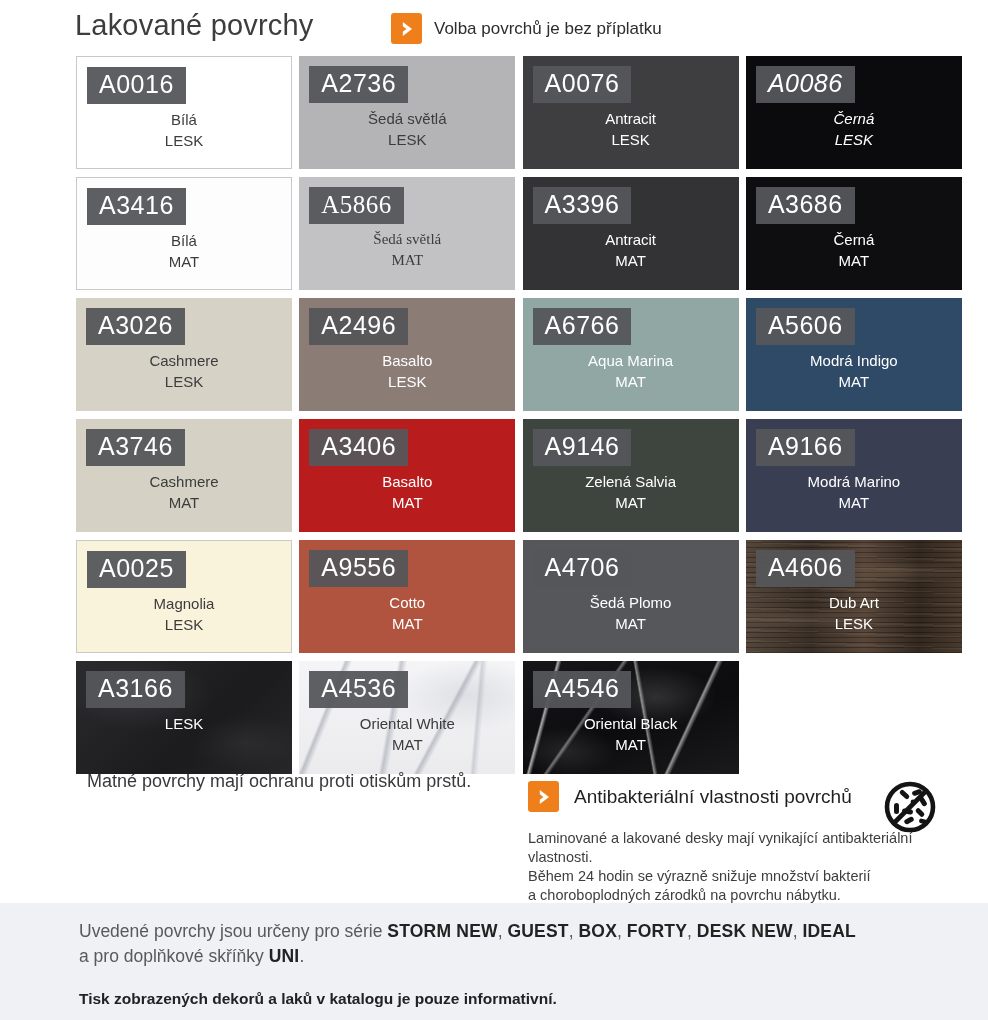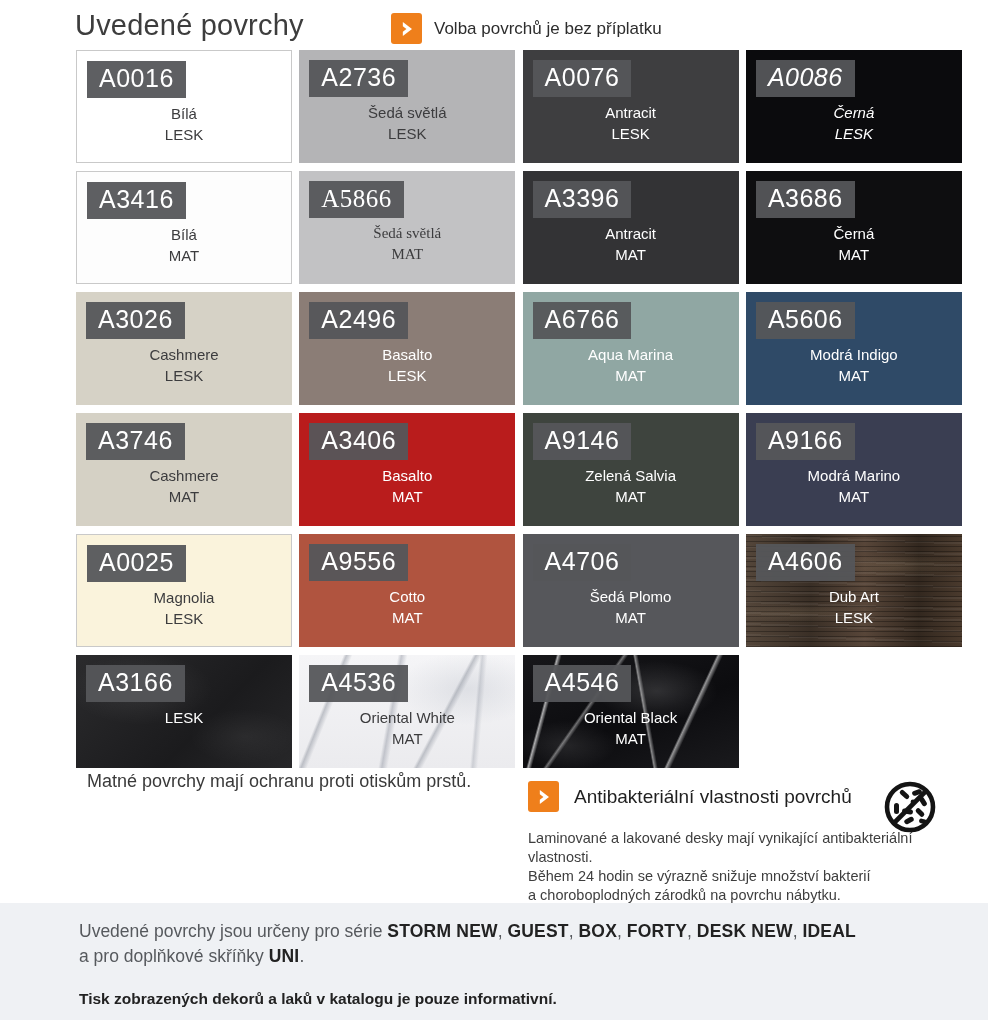--- a/index.html
+++ b/index.html
@@ -6,21 +6,21 @@
   body { background:#ffffff; font-family:"Liberation Sans", sans-serif; }
   .page { position:relative; width:988px; height:1020px; background:#ffffff; overflow:hidden; }
 
   
   .title { position:absolute; left:75px; top:9px; font-size:29px; font-weight:300; color:#3d3d3d; letter-spacing:0.2px; }
   .note { position:absolute; left:391px; top:13px; display:flex; align-items:center; gap:12px; }
   .chev-box { width:31px; height:31px; background:#ef7f1b; border-radius:3px; display:flex; align-items:center; justify-content:center; flex:0 0 auto; }
   .note-text { font-size:17px; color:#2d2d2d; }
 
   
-  .grid { position:absolute; left:76px; top:50px; width:740px; display:grid; grid-template-columns:repeat(4, 216px); column-gap:7.3px; row-gap:8px; }
+  .grid { position:absolute; left:76px; top:56px; width:740px; display:grid; grid-template-columns:repeat(4, 216px); column-gap:7.3px; row-gap:8px; }
   .swatch { position:relative; width:216px; height:113px; }
   .swatch.bordered { border:1px solid #c9c9c9; }
   .badge { position:absolute; top:10px; left:10px; background:rgba(85,86,90,0.95); color:#ffffff; font-size:25px; line-height:1; padding:5px 12px 7px; letter-spacing:0.5px; }
   .labels { position:absolute; left:0; right:0; top:52px; text-align:center; font-size:15px; line-height:21px; }
 
   
   .texture-wood { background:
       radial-gradient(ellipse 90px 18px at 70% 28%, rgba(190,165,130,0.18), transparent 70%),
       radial-gradient(ellipse 120px 14px at 25% 70%, rgba(200,175,140,0.14), transparent 70%),
       repeating-linear-gradient(0deg, rgba(0,0,0,0.30) 0px, rgba(0,0,0,0.30) 1px, transparent 1px, transparent 5px),
@@ -58,21 +58,21 @@
   .band { position:absolute; left:0; top:903px; width:988px; height:117px; background:#eff1f4; }
   .series { padding:16px 8px 0 79px; font-size:17.5px; line-height:25px; color:#56595d; white-space:pre-line; }
   .series b { color:#222222; font-weight:700; letter-spacing:0.2px; }
   .disclaimer { padding:21px 0 0 79px; font-size:15.5px; font-weight:700; color:#222222; }
 </style>
 </head>
 <body>
 
 <div class="page">
 
-  <h1 class="title">Uvedené povrchy</h1>
+  <h1 class="title">Lakované povrchy</h1>
 
   <div class="note">
     <span class="chev-box">
       <svg width="20" height="20" viewBox="0 0 24 24" aria-hidden="true">
           <path d="M7 3.5 L18 12 L7 20.5 L7 15.2 L11.3 12 L7 8.8 Z" fill="#ffffff"></path>
         </svg>
     </span>
     <span class="note-text">Volba povrchů je bez příplatku</span>
   </div>
 

